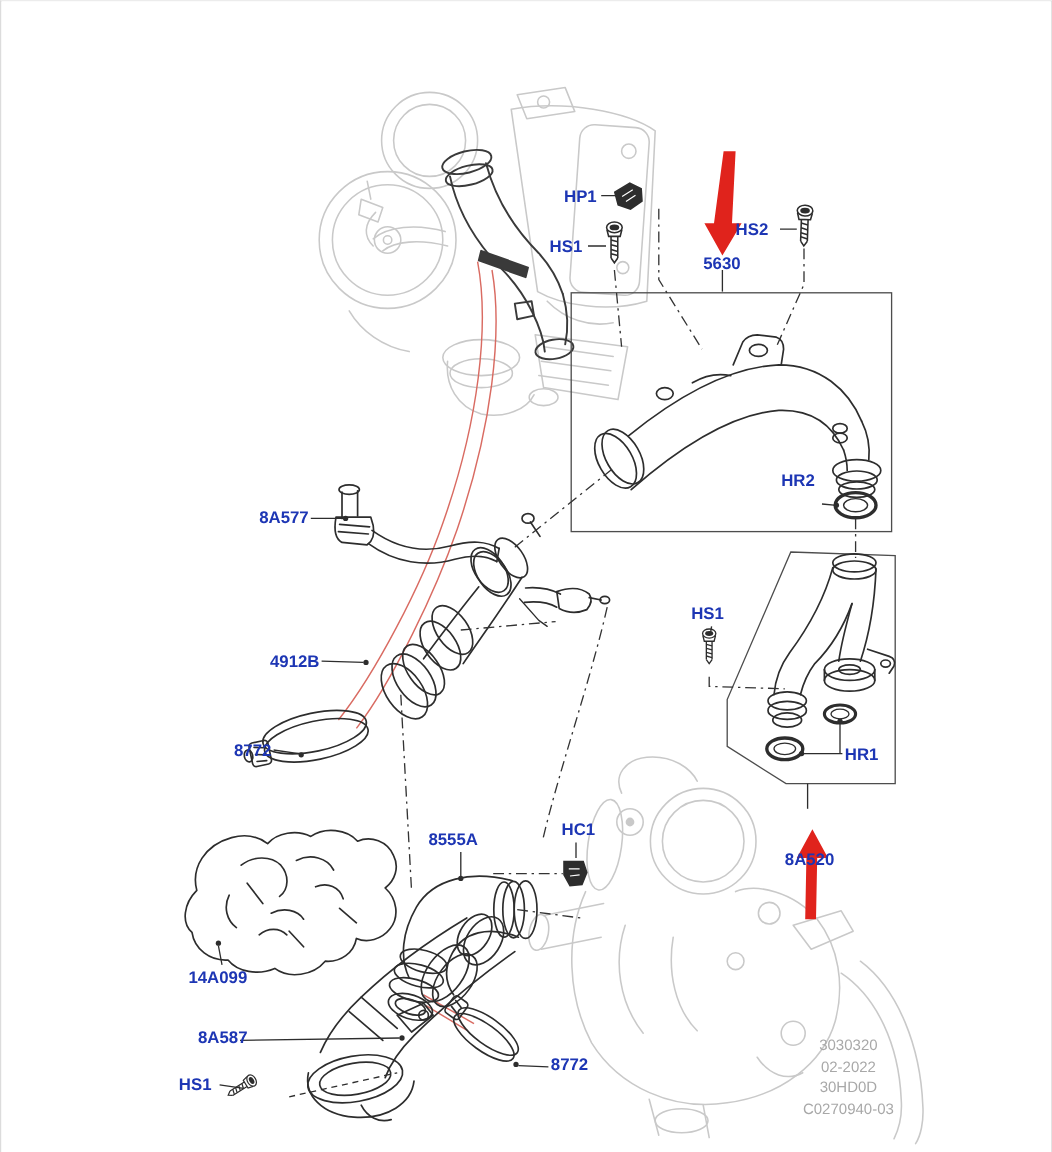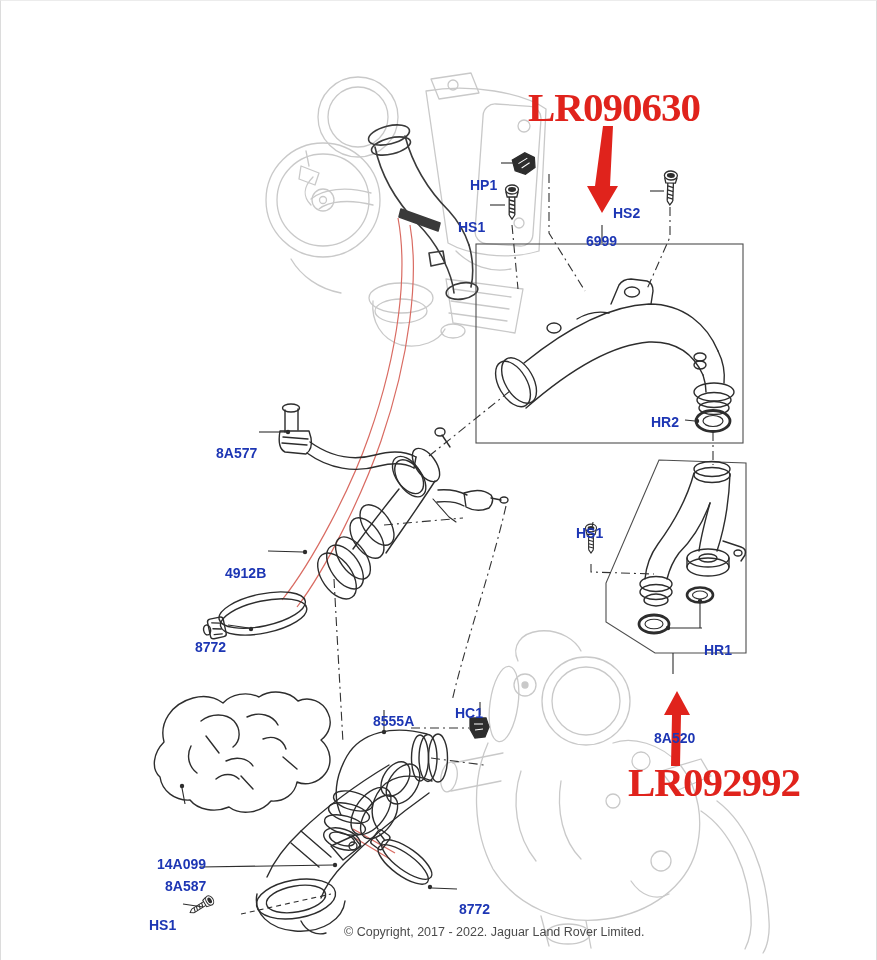--- a/index.html
+++ b/index.html
@@ -4,21 +4,21 @@
 <style>
   html,body{margin:0;padding:0;background:#fff;}
   #stage{
     position:relative;width:877px;height:960px;background:#ffffff;overflow:hidden;
     border-left:1px solid #dcdcdc;border-right:1px solid #dcdcdc;border-top:1px solid #ececec;
     font-family:"Liberation Sans",sans-serif;box-sizing:border-box;
   }
   #artwork{position:absolute;left:0;top:0;width:877px;height:960px;}
   .lbl{
     position:absolute;font:bold 14px "Liberation Sans",sans-serif;color:#1d36b4;
-    white-space:nowrap;letter-spacing:0;line-height:15px;cursor:pointer;margin-top:22px;
+    white-space:nowrap;letter-spacing:0;line-height:15px;cursor:pointer;
   }
   .callout{
     position:absolute;font-family:"Liberation Serif",serif;font-weight:bold;font-size:41px;
     color:#e0231c;white-space:nowrap;letter-spacing:-1px;line-height:1.0;
   }
   .copyright{
     position:absolute;left:343px;top:924px;font-size:12.5px;color:#4b4b4b;white-space:nowrap;
     font-family:"Liberation Sans",sans-serif;
   }
   .doc-col{
@@ -337,33 +337,36 @@
 
     <g fill="#e0231c" stroke="none">
       <path d="M602,125 L612,125 L609,185 L617,185 L601,212 L586,185 L594,185 Z"></path>
       <path d="M670,765 L679,765 L680,714 L689,714 L676,690 L663,714 L671,714 Z"></path>
     </g>
   </svg>
 
   <span class="lbl" style="left:469px;top:155px">HP1</span>
   <span class="lbl" style="left:457px;top:197px">HS1</span>
   <span class="lbl" style="left:612px;top:183px">HS2</span>
-  <span class="lbl" style="left:585px;top:211px">6999</span>
+  <span class="lbl" style="left:585px;top:211px">5630</span>
   <span class="lbl" style="left:215px;top:423px">8A577</span>
   <span class="lbl" style="left:224px;top:543px">4912B</span>
   <span class="lbl" style="left:194px;top:617px">8772</span>
   <span class="lbl" style="left:650px;top:392px">HR2</span>
   <span class="lbl" style="left:575px;top:503px">HS1</span>
   <span class="lbl" style="left:703px;top:620px">HR1</span>
   <span class="lbl" style="left:653px;top:708px">8A520</span>
-  <span class="lbl" style="left:454px;top:683px">HC1</span>
-  <span class="lbl" style="left:372px;top:691px">8555A</span>
-  <span class="lbl" style="left:156px;top:834px">14A099</span>
+  <span class="lbl" style="left:467px;top:683px">HC1</span>
+  <span class="lbl" style="left:356px;top:691px">8555A</span>
+  <span class="lbl" style="left:156px;top:806px">14A099</span>
   <span class="lbl" style="left:164px;top:856px">8A587</span>
   <span class="lbl" style="left:148px;top:895px">HS1</span>
   <span class="lbl" style="left:458px;top:879px">8772</span>
 
-  <span class="callout" style="left:527px;top:86px">LR090630</span>
-  <span class="callout" style="left:627px;top:761px">LR092992</span>
-
-  <span class="copyright">© Copyright, 2017 - 2022. Jaguar Land Rover Limited.</span>
+
+  <div class="doc-col">
+    <div>3030320</div>
+    <div>02-2022</div>
+    <div>30HD0D</div>
+    <div>C0270940-03</div>
+  </div>
 
 </div>
 
 </body></html>

